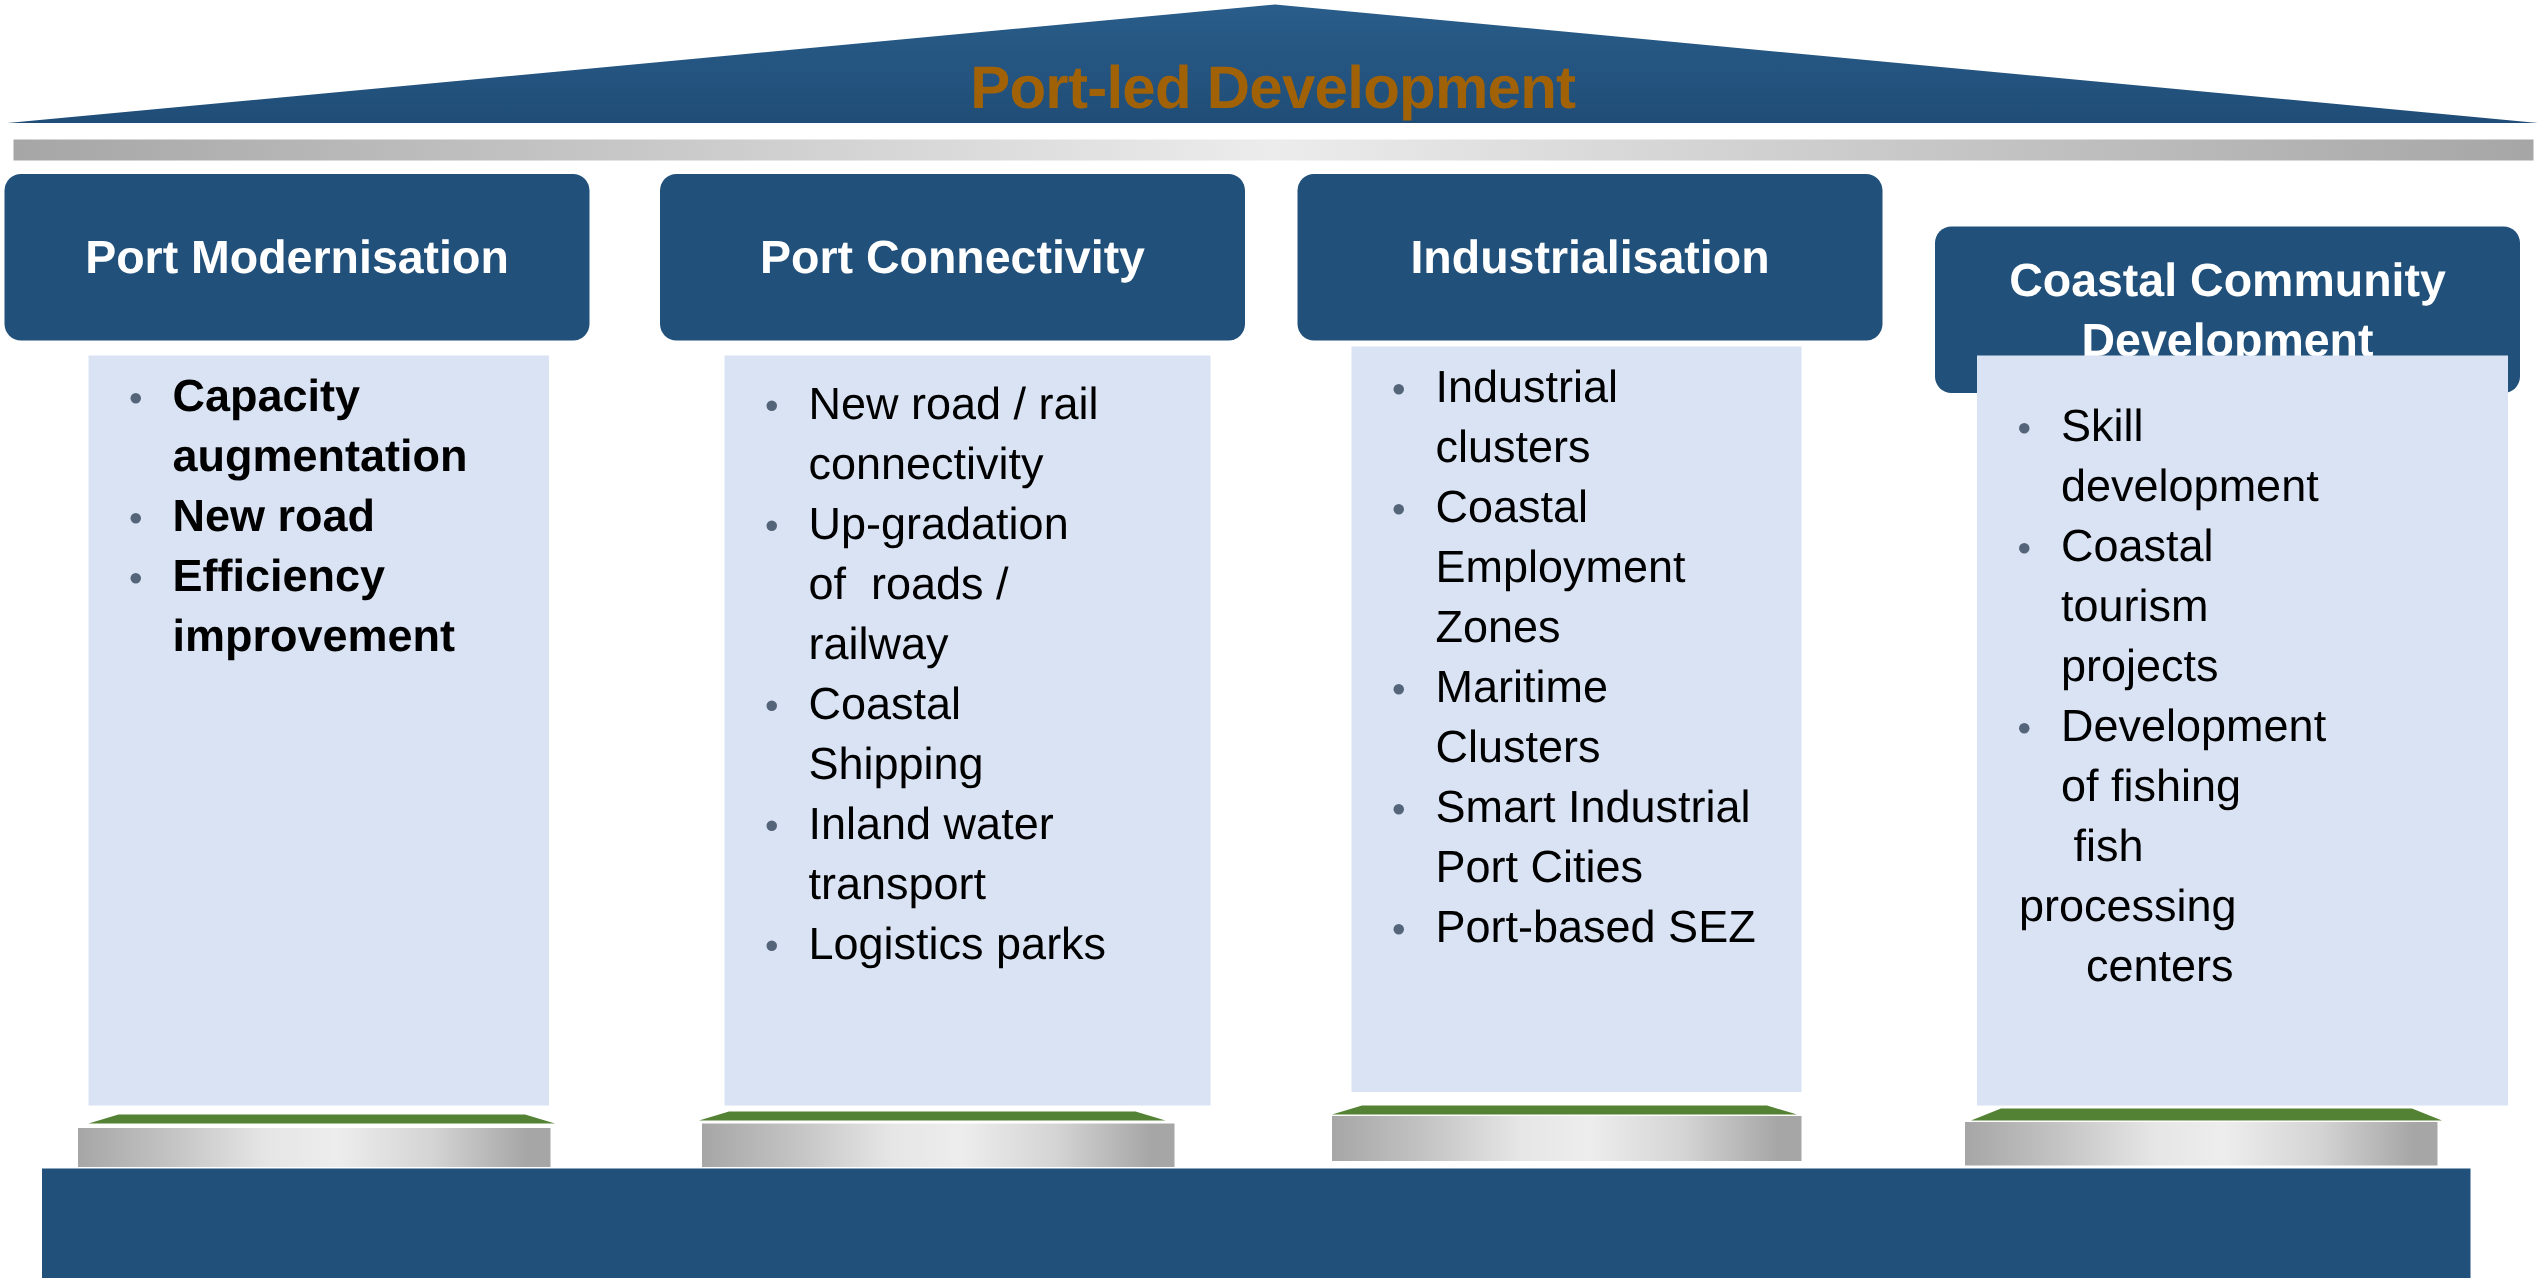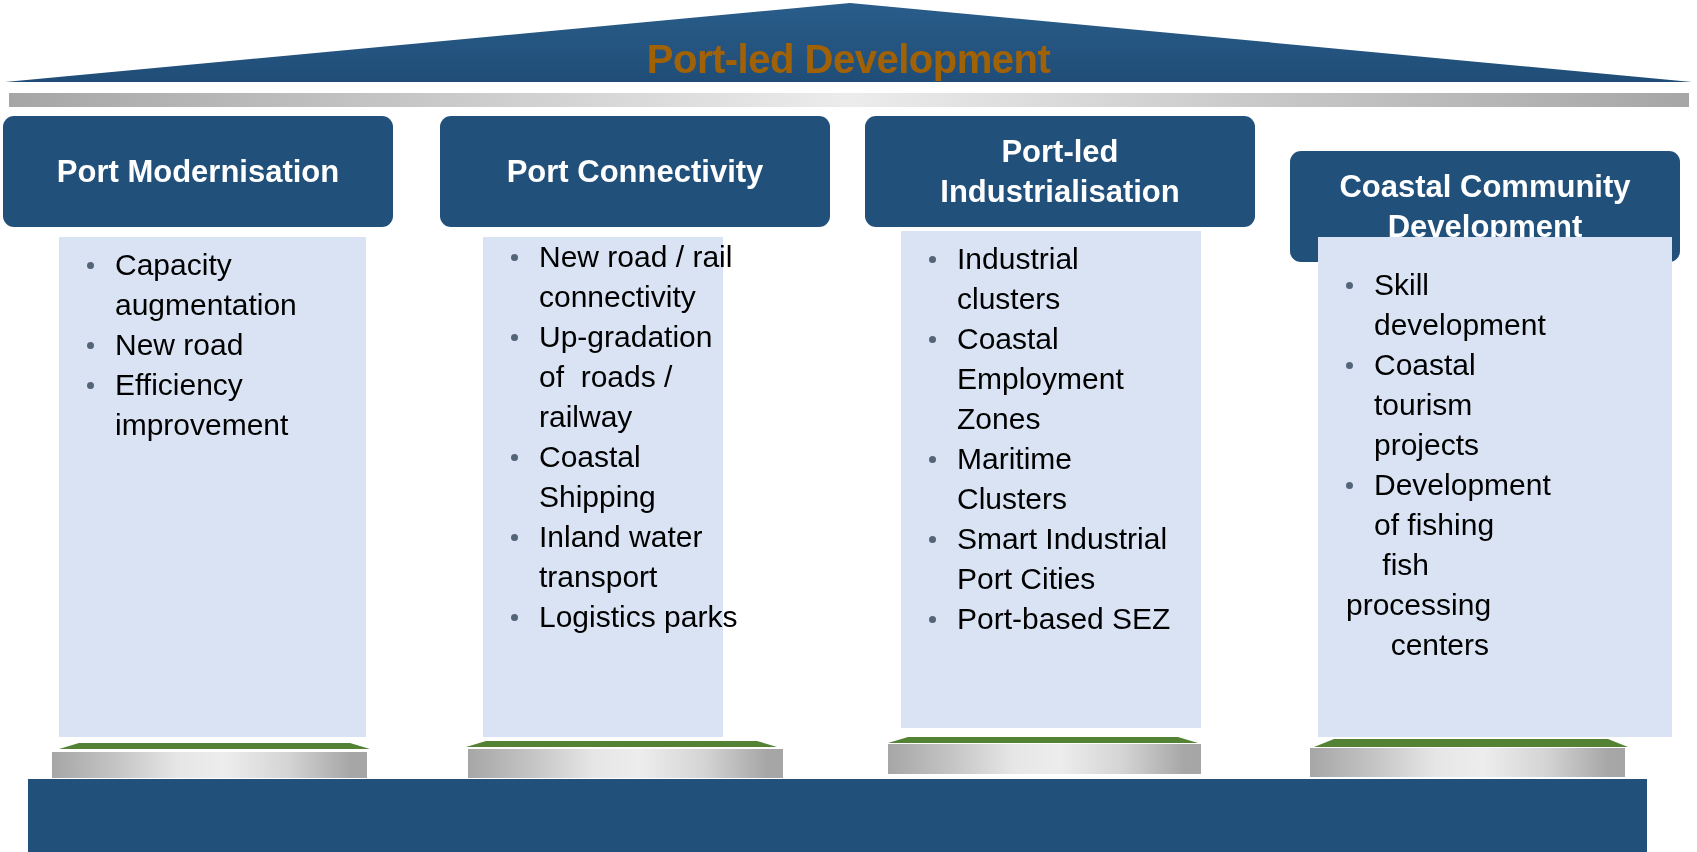--- a/index.html
+++ b/index.html
@@ -125,21 +125,21 @@
   <div class="roof-title">Port-led Development</div>
 </div>
 
 <div class="beam"></div>
 
 <div class="pillar-header" style="left:3px;">
   <div>
     <span class="line">Port Modernisation</span>
   </div>
 </div>
-<div class="pillar-body" style="left:59px; top:237px; width:307px; height:500px; padding-top:8px;">
+<div class="pillar-body" style="left:59px; top:237px; width:307px; height:500px; padding-top:8px;font-weight:bold;">
   <ul>
     <li>
       <span class="bullet"></span>
       <span class="line">Capacity</span>
       <span class="line">augmentation</span>
     </li>
     <li>
       <span class="bullet"></span>
       <span class="line">New road</span>
     </li>
@@ -151,21 +151,21 @@
   </ul>
 </div>
 <div class="cap" style="left:59px; top:743px; width:271px;"></div>
 <div class="base" style="left:52px; top:752px; width:315px;"></div>
 
 <div class="pillar-header" style="left:440px;">
   <div>
     <span class="line">Port Connectivity</span>
   </div>
 </div>
-<div class="pillar-body" style="left:483px; top:237px; width:240px; height:500px; ">
+<div class="pillar-body" style="left:483px; top:237px; width:324px; height:500px; padding-top:13px;">
   <ul>
     <li>
       <span class="bullet"></span>
       <span class="line">New road / rail</span>
       <span class="line">connectivity</span>
     </li>
     <li>
       <span class="bullet"></span>
       <span class="line">Up-gradation</span>
       <span class="line">of  roads /</span>
@@ -185,21 +185,20 @@
       <span class="bullet"></span>
       <span class="line">Logistics parks</span>
     </li>
   </ul>
 </div>
 <div class="cap" style="left:466px; top:741px; width:271px;"></div>
 <div class="base" style="left:468px; top:749px; width:315px; height:29px;"></div>
 
 <div class="pillar-header" style="left:865px;">
   <div>
-    <span class="line">Port-led</span>
     <span class="line">Industrialisation</span>
   </div>
 </div>
 <div class="pillar-body" style="left:901px; top:231px; width:300px; height:497px; padding-top:8px;">
   <ul>
     <li>
       <span class="bullet"></span>
       <span class="line">Industrial</span>
       <span class="line">clusters</span>
     </li>

